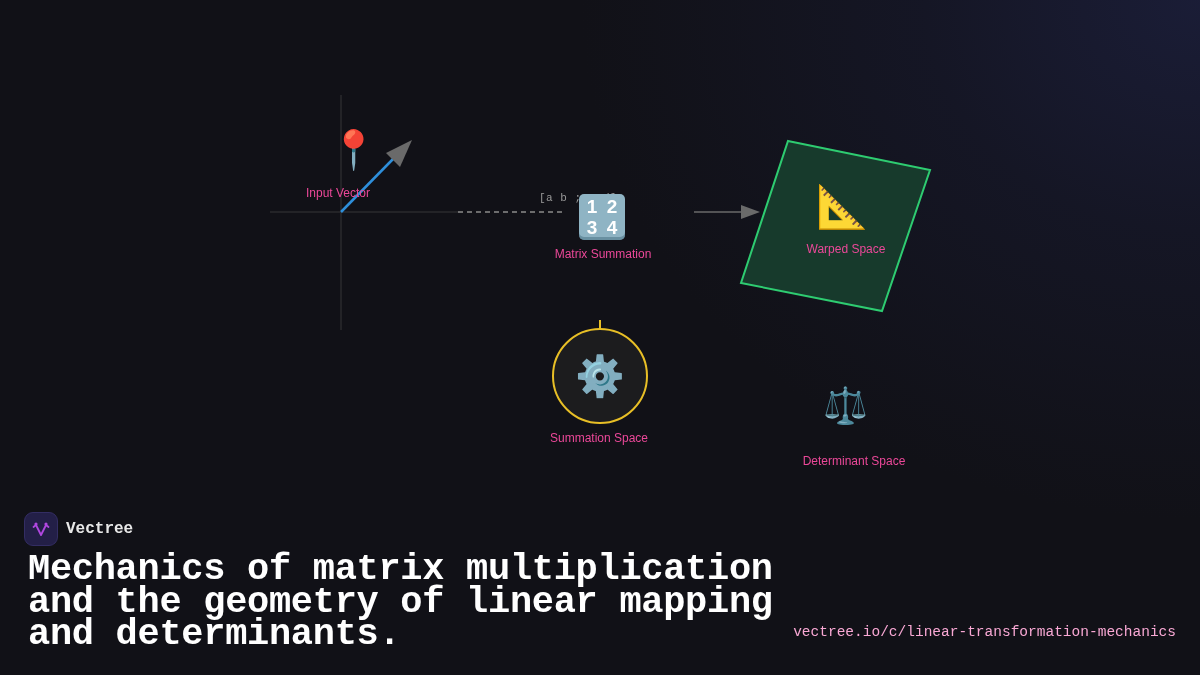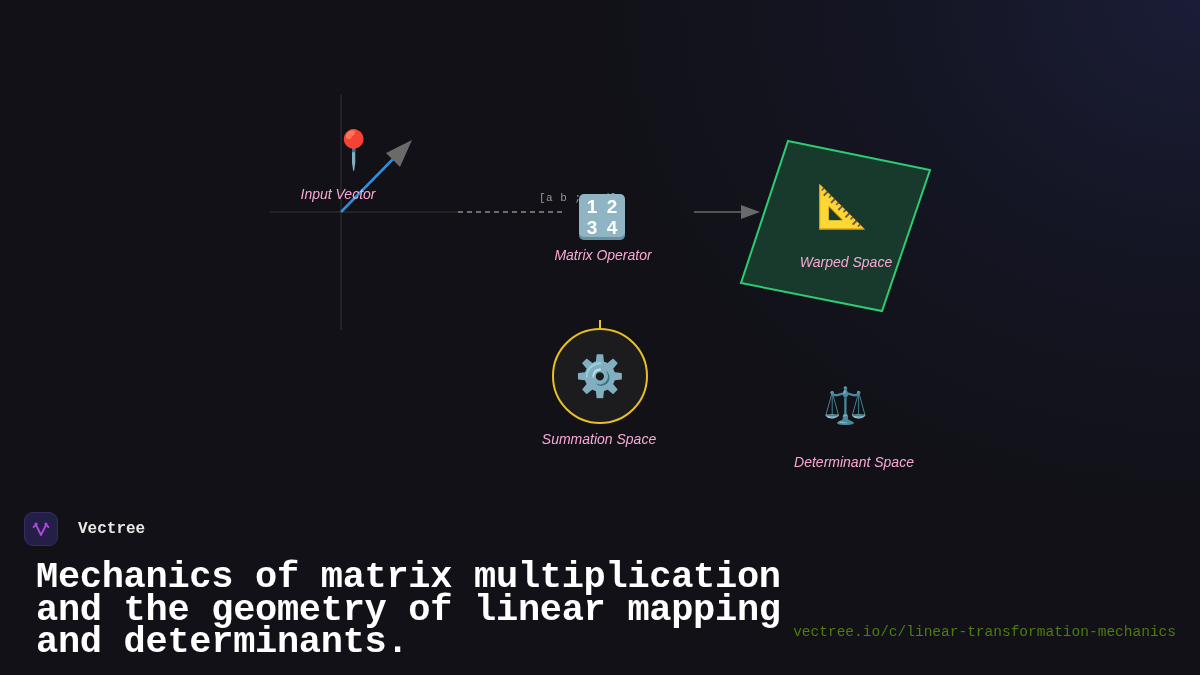--- a/index.html
+++ b/index.html
@@ -9,64 +9,63 @@
       font-family: "Liberation Sans", sans-serif;
     }
     .bg-glow {
       position: absolute; inset: 0;
       background:
         radial-gradient(ellipse 620px 520px at 1200px 0px, rgba(28,31,60,0.85) 0%, rgba(24,26,48,0.55) 45%, rgba(17,17,23,0) 100%);
       pointer-events: none;
     }
     svg.diagram { position: absolute; left: 0; top: 0; }
     .node-label {
-      position: absolute; color: #f9a8d4; font-size: 14px;
+      position: absolute; color: #ec4899; font-size: 12px;
       font-family: "Liberation Sans", sans-serif; white-space: nowrap;
       transform: translateX(-50%);
-      font-style: italic;
     }
     .emoji {
       position: absolute; transform: translateX(-50%);
       line-height: 1; font-family: "DejaVu Sans", sans-serif;
     }
     .matrix-tag {
       position: absolute; left: 539px; top: 192px;
       color: #9a9a9a; font-size: 11px; letter-spacing: 0.5px;
       font-family: "Liberation Mono", monospace; white-space: pre;
     }
     .matrix-icon {
       position: absolute; left: 579px; top: 194px; width: 46px; height: 46px;
       background: #8fb4c4; border-radius: 5px;
       box-shadow: inset 0 -3px 0 rgba(60,100,120,0.45);
       display: grid; grid-template-columns: 1fr 1fr; grid-template-rows: 1fr 1fr;
       color: #fff; font-weight: bold; font-size: 19px;
       font-family: "Liberation Sans", sans-serif; text-align: center; line-height: 21px;
       padding: 2px 3px; box-sizing: border-box;
     }
     .brand {
-      position: absolute; left: 24px; top: 512px; display: flex; align-items: center; gap: 20px;
+      position: absolute; left: 24px; top: 512px; display: flex; align-items: center; gap: 8px;
     }
     .brand-logo {
       width: 34px; height: 34px; border-radius: 9px; background: #231f47;
       border: 1px solid #332d63; box-sizing: border-box;
       display: flex; align-items: center; justify-content: center;
     }
     .brand-name {
       color: #e8e8e8; font-weight: bold; font-size: 16px;
       font-family: "Liberation Mono", monospace;
     }
     .title {
-      position: absolute; left: 24px; top: 549px; margin: 12px;
+      position: absolute; left: 24px; top: 549px; margin: 4px;
       color: #ffffff; font-weight: bold; font-size: 37px; line-height: 32.5px;
       font-family: "Liberation Mono", monospace; white-space: pre-line; width: 760px;
       letter-spacing: -0.3px;
     }
     .url {
       position: absolute; right: 24px; top: 624px;
-      color: #4d7c0f; font-size: 14.5px; font-family: "Liberation Mono", monospace;
+      color: #f9a8d4; font-size: 14.5px; font-family: "Liberation Mono", monospace;
     }
   </style>
 </head>
 <body>
 
 <div class="bg-glow"></div>
 
 <svg class="diagram" width="1200" height="675" viewBox="0 0 1200 675">
   <defs>
     <marker id="arrowGray" markerWidth="10" markerHeight="10" refX="8" refY="5" orient="auto" markerUnits="userSpaceOnUse">
@@ -95,24 +94,24 @@
 <span class="emoji" style="left:354px; top:131px; font-size:38px;">📍</span>
 <span class="node-label" style="left:338px; top:186px;">Input Vector</span>
 
 <span class="matrix-tag">[a b ; c d]</span>
 <div class="matrix-icon">
   <span>1</span>
   <span>2</span>
   <span>3</span>
   <span>4</span>
 </div>
-<span class="node-label" style="left:603px; top:247px;">Matrix Operator</span>
+<span class="node-label" style="left:603px; top:247px;">Matrix Summation</span>
 
 <span class="emoji" style="left:843px; top:186px; font-size:42px; color:#a7d3dc;">📐</span>
-<span class="node-label" style="left:846px; top:242px;margin-top:12px;">Warped Space</span>
+<span class="node-label" style="left:846px; top:242px;">Warped Space</span>
 
 <span class="emoji" style="left:600px; top:356px; font-size:40px; color:#8fc1d4;">⚙️</span>
 <span class="node-label" style="left:599px; top:431px;">Summation Space</span>
 
 <span class="emoji" style="left:846px; top:388px; font-size:36px; color:#5e9fb3;">⚖️</span>
 <span class="node-label" style="left:854px; top:454px;">Determinant Space</span>
 
 <div class="brand">
   <div class="brand-logo">
     <svg width="20" height="20" viewBox="0 0 20 20">

